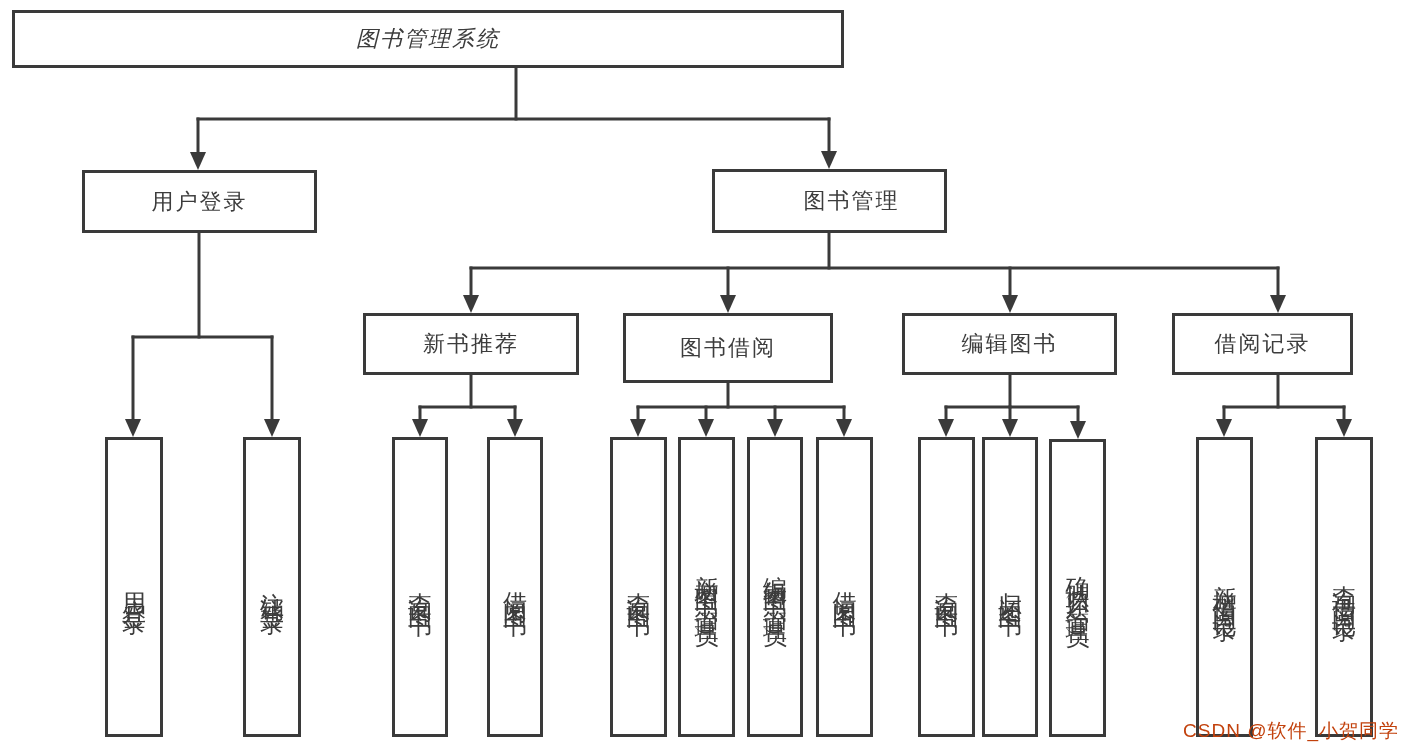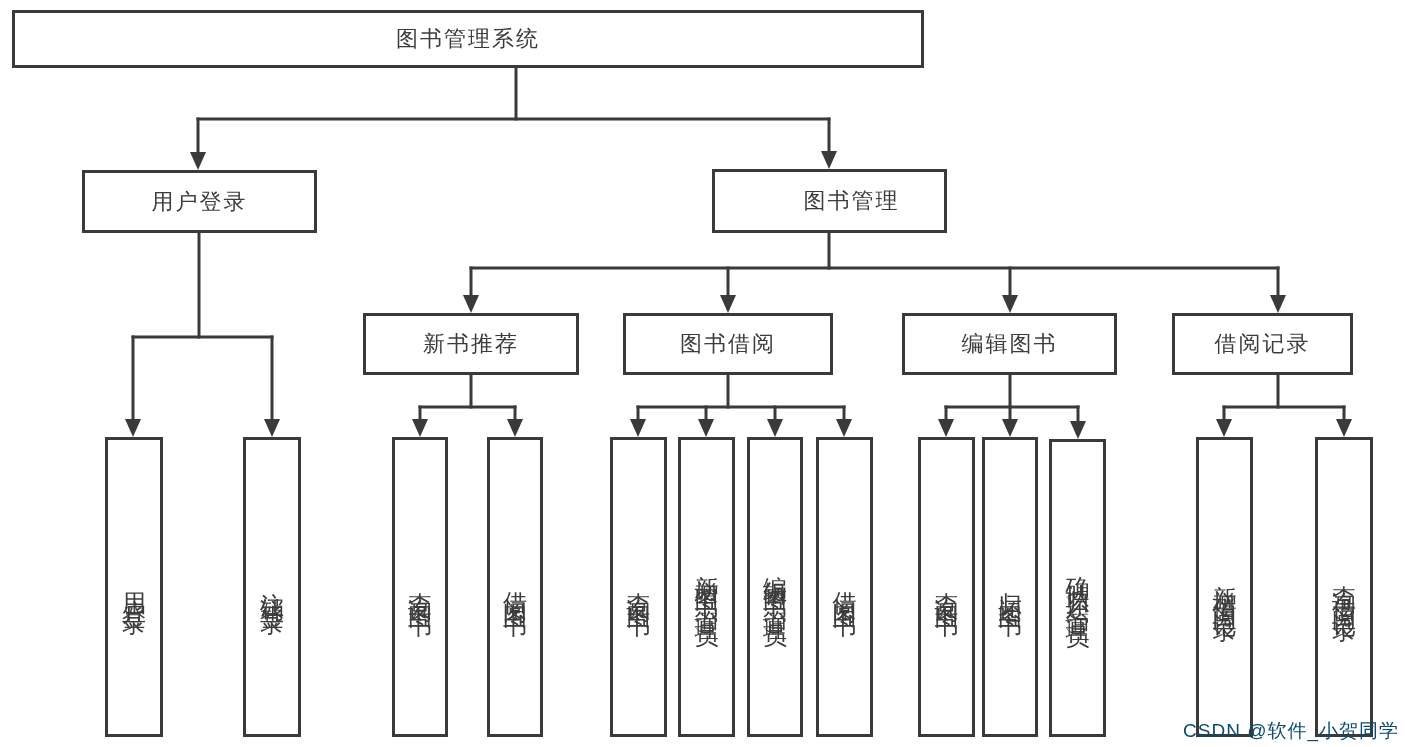--- a/index.html
+++ b/index.html
@@ -34,21 +34,21 @@
     text-orientation:mixed;
     font-size:24px;
     letter-spacing:7px;
     line-height:1;
     white-space:nowrap;
   }
   #watermark{
     position:absolute;
     right:6px;bottom:3px;
     font-size:19px;
-    color:#0c4a6e;
+    color:#c2410c;
     letter-spacing:1px;
     white-space:nowrap;
   }
   .wire{stroke:#3a3a3a;stroke-width:3;stroke-linecap:square;fill:none;}
   .head{fill:#3a3a3a;stroke:none;}
 </style>
 </head>
 <body>
 
 <div id="canvas">
@@ -108,35 +108,35 @@
     <polygon class="head" points="1070,421 1086,421 1078,439"></polygon>
 
     <line class="wire" x1="1278" y1="375" x2="1278" y2="407"></line>
     <line class="wire" x1="1224" y1="407" x2="1344" y2="407"></line>
     <line class="wire" x1="1224" y1="407" x2="1224" y2="425"></line>
     <polygon class="head" points="1216,419 1232,419 1224,437"></polygon>
     <line class="wire" x1="1344" y1="407" x2="1344" y2="425"></line>
     <polygon class="head" points="1336,419 1352,419 1344,437"></polygon>
   </svg>
 
-  <div class="hbox" style="left:12px;top:10px;width:912px;height:58px;">
+  <div class="hbox" style="left:12px;top:10px;width:832px;height:58px;font-style:italic;">
     <span>图书管理系统</span>
   </div>
 
   <div class="hbox" style="left:82px;top:170px;width:235px;height:63px;">
     <span>用户登录</span>
   </div>
   <div class="hbox" style="left:712px;top:169px;width:235px;height:64px;padding-left:44px;">
     <span>图书管理</span>
   </div>
 
   <div class="hbox" style="left:363px;top:313px;width:216px;height:62px;">
     <span>新书推荐</span>
   </div>
-  <div class="hbox" style="left:623px;top:313px;width:210px;height:62px;">
+  <div class="hbox" style="left:623px;top:313px;width:210px;height:70px;">
     <span>图书借阅</span>
   </div>
   <div class="hbox" style="left:902px;top:313px;width:215px;height:62px;">
     <span>编辑图书</span>
   </div>
   <div class="hbox" style="left:1172px;top:313px;width:181px;height:62px;">
     <span>借阅记录</span>
   </div>
 
   <div class="vbox" style="left:105px;width:58px;">

